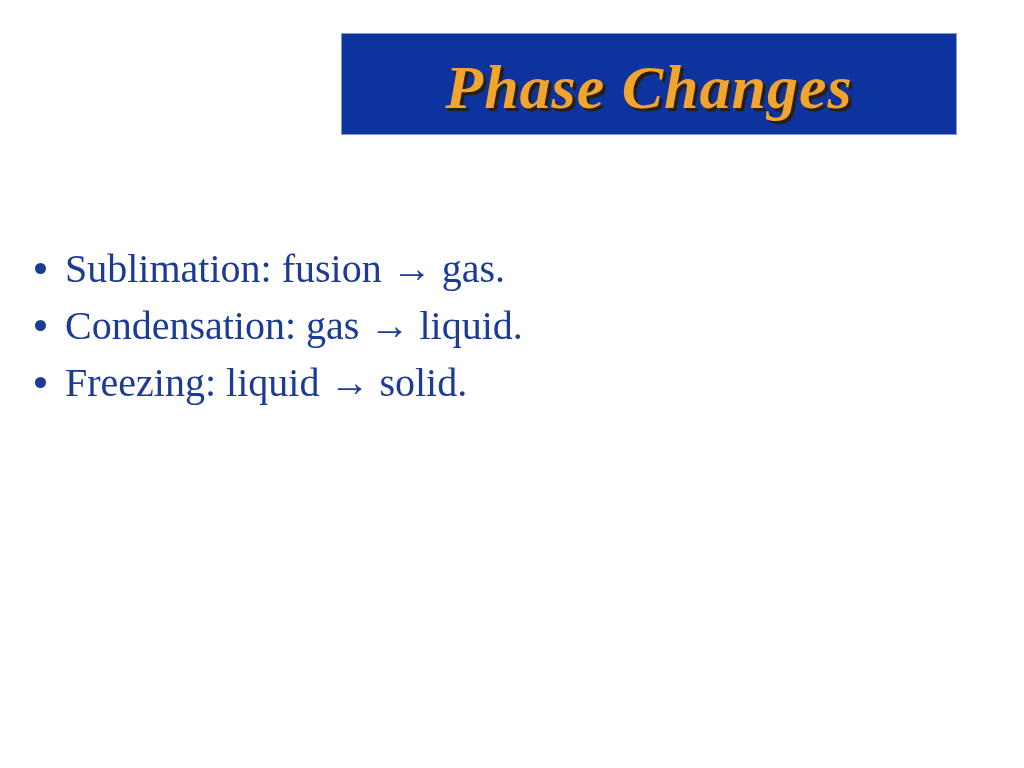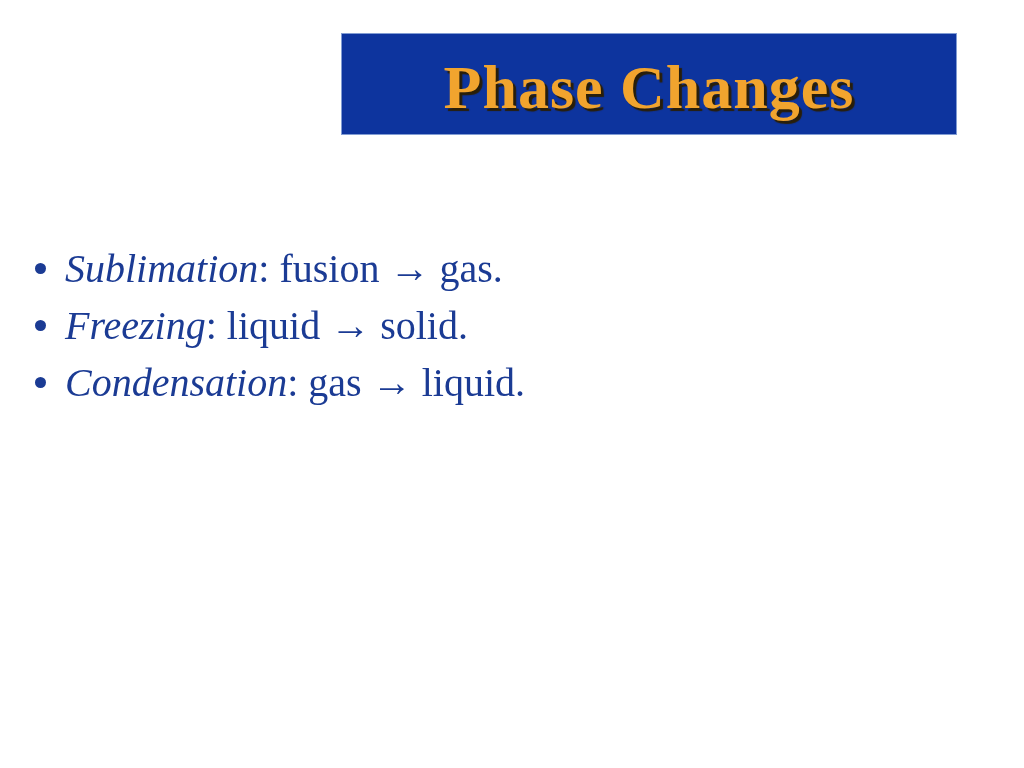--- a/index.html
+++ b/index.html
@@ -34,20 +34,21 @@
   }
   .title-text {
     font-family: "Liberation Serif", serif;
     font-weight: bold;
     font-size: 62px;
     letter-spacing: 1px;
     color: var(--title-text, #f1a42e);
     text-shadow: 3px 3px 1px rgba(43, 29, 0, 0.95);
     padding-top: 6px;
     white-space: nowrap;
+    font-style: italic;
   }
   .bullet-list {
     position: absolute;
     left: 33px;
     top: 240px;
     width: 960px;
     margin: 0;
     padding: 0;
     list-style: none;
   }
@@ -63,28 +64,27 @@
   .dot {
     position: absolute;
     left: 2px;
     top: 23px;
     width: 11px;
     height: 11px;
     border-radius: 50%;
     background: var(--body-text, #1b3b94);
   }
   .it {
-    font-style: italic;
   }
 </style>
 </head>
 <body>
 
 <div class="slide">
   <div class="title-bar">
     <span class="title-text">Phase Changes</span>
   </div>
   <ul class="bullet-list">
       <li><span class="dot"></span><span class="it">Sublimation</span><span>: fusion → gas.</span></li>
+      <li><span class="dot"></span><span class="it">Condensation</span><span>: gas → liquid.</span></li>
       <li><span class="dot"></span><span class="it">Freezing</span><span>: liquid → solid.</span></li>
-      <li><span class="dot"></span><span class="it">Condensation</span><span>: gas → liquid.</span></li>
     </ul>
 </div>
 
 </body></html>

